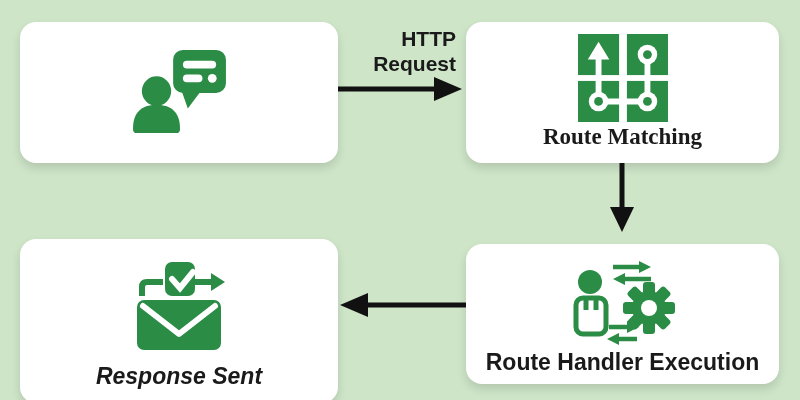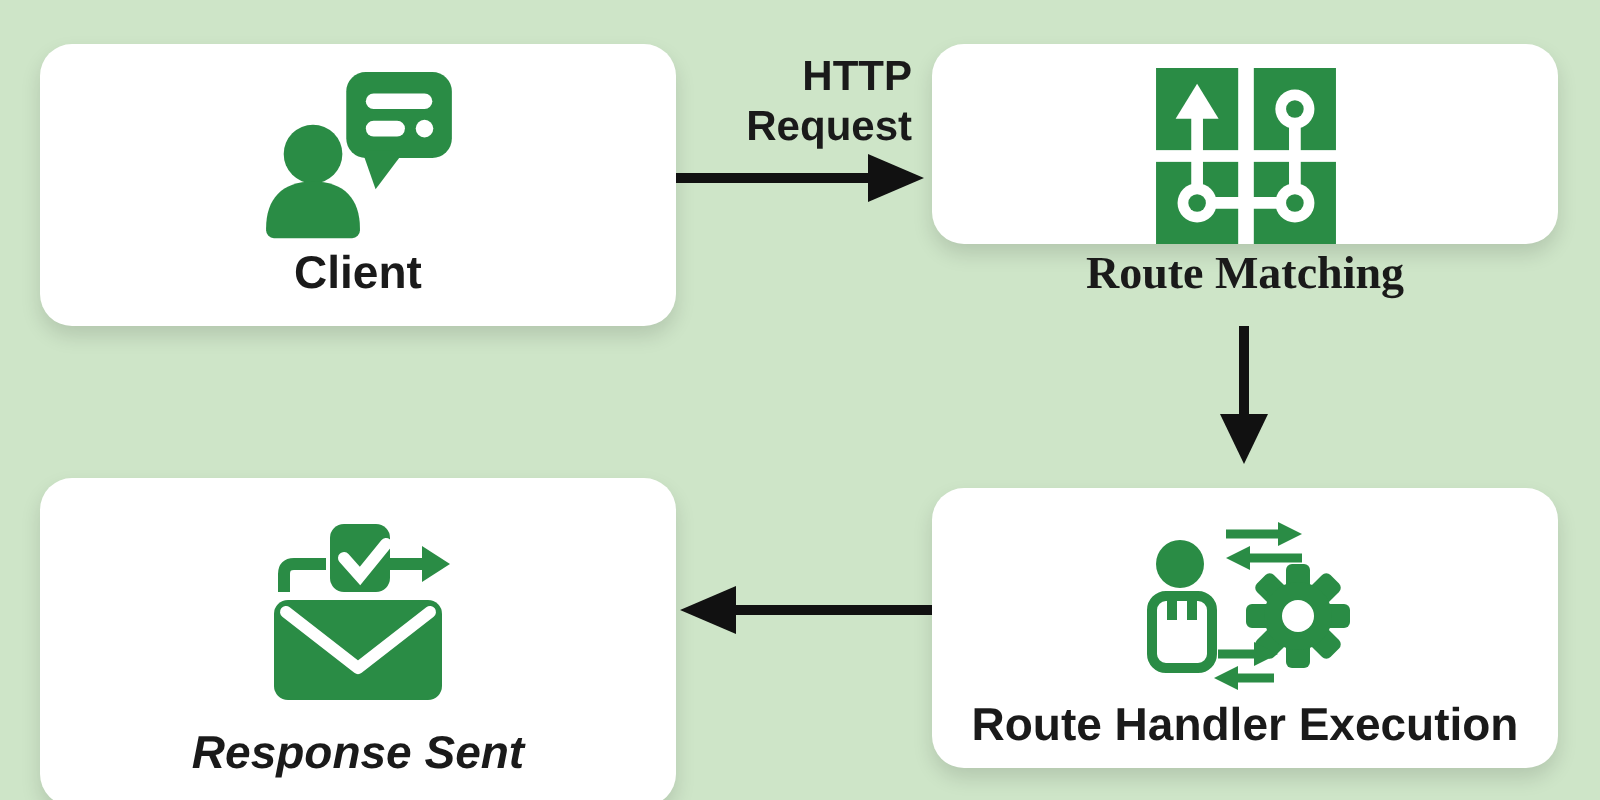--- a/index.html
+++ b/index.html
@@ -18,21 +18,21 @@
     display:flex;flex-direction:column;align-items:center;
     padding:12px 8px 14px;box-sizing:border-box;
   }
   .card .icon-wrap{flex:1;display:flex;align-items:center;justify-content:center;}
   .card .icon-wrap svg{display:block;}
   .node-label{
     font-size:23px;font-weight:700;color:var(--text);
     line-height:1.1;white-space:nowrap;margin-top:2px;
   }
   #card-client{left:20px;top:22px;width:318px;height:141px;}
-  #card-route-matching{left:466px;top:22px;width:313px;height:100px;font-family:Liberation Serif, serif;}
+  #card-route-matching{left:466px;top:22px;width:313px;height:141px;font-family:Liberation Serif, serif;}
   #card-route-handler{left:466px;top:233px;width:313px;height:140px;margin-top:11px;}
   #card-response-sent{left:20px;top:239px;width:318px;height:164px;font-style:italic;}
   .arrow-layer{position:absolute;left:0;top:0;width:800px;height:400px;pointer-events:none;}
   .edge-label{
     position:absolute;left:340px;top:26px;width:116px;
     text-align:right;font-size:21px;font-weight:700;color:var(--text);line-height:1.2;
   }
 </style>
 </head>
 <body>
@@ -48,21 +48,20 @@
           <circle cx="27" cy="44" r="15"></circle>
           <path d="M27 58 C 11 58 3 67 3 82 L3 83 a4 4 0 0 0 4 4 L47 87 a4 4 0 0 0 4 -4 L51 82 C51 67 43 58 27 58 Z"></path>
         </g>
         <g fill="#ffffff">
           <rect x="54" y="13" width="34" height="8" rx="4"></rect>
           <rect x="54" y="27" width="20" height="8" rx="4"></rect>
           <circle cx="84" cy="31" r="4.5"></circle>
         </g>
       </svg>
     </div>
-    <div class="node-label">Client</div>
   </div>
 
   <div class="card" id="card-route-matching">
     <div class="icon-wrap">
       <svg width="96" height="88" viewBox="0 0 96 90" aria-hidden="true">
         <g fill="var(--accent)">
           <rect x="2" y="0" width="42" height="42"></rect>
           <rect x="52" y="0" width="42" height="42"></rect>
           <rect x="2" y="48" width="42" height="42"></rect>
           <rect x="52" y="48" width="42" height="42"></rect>

